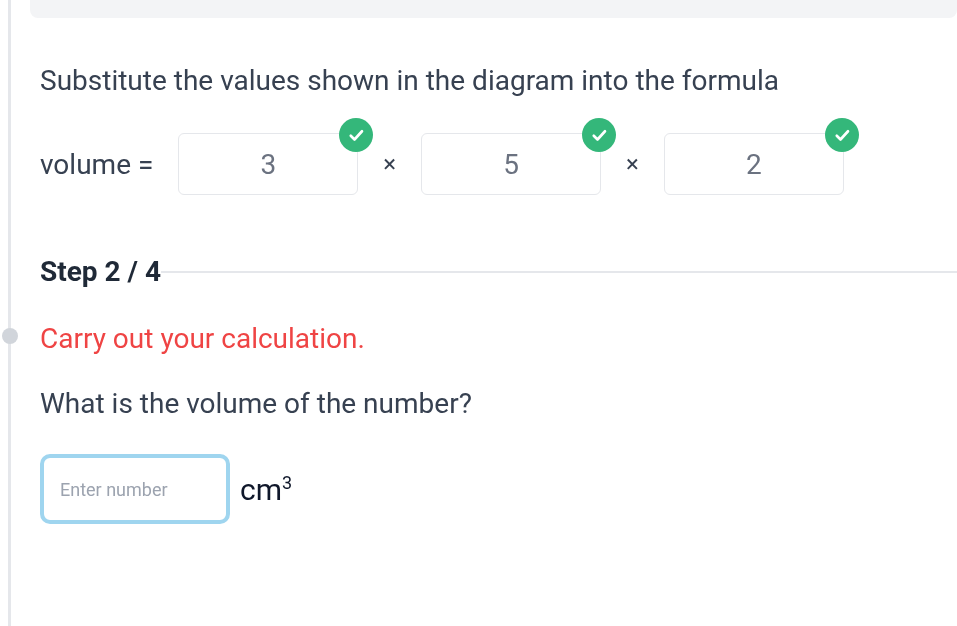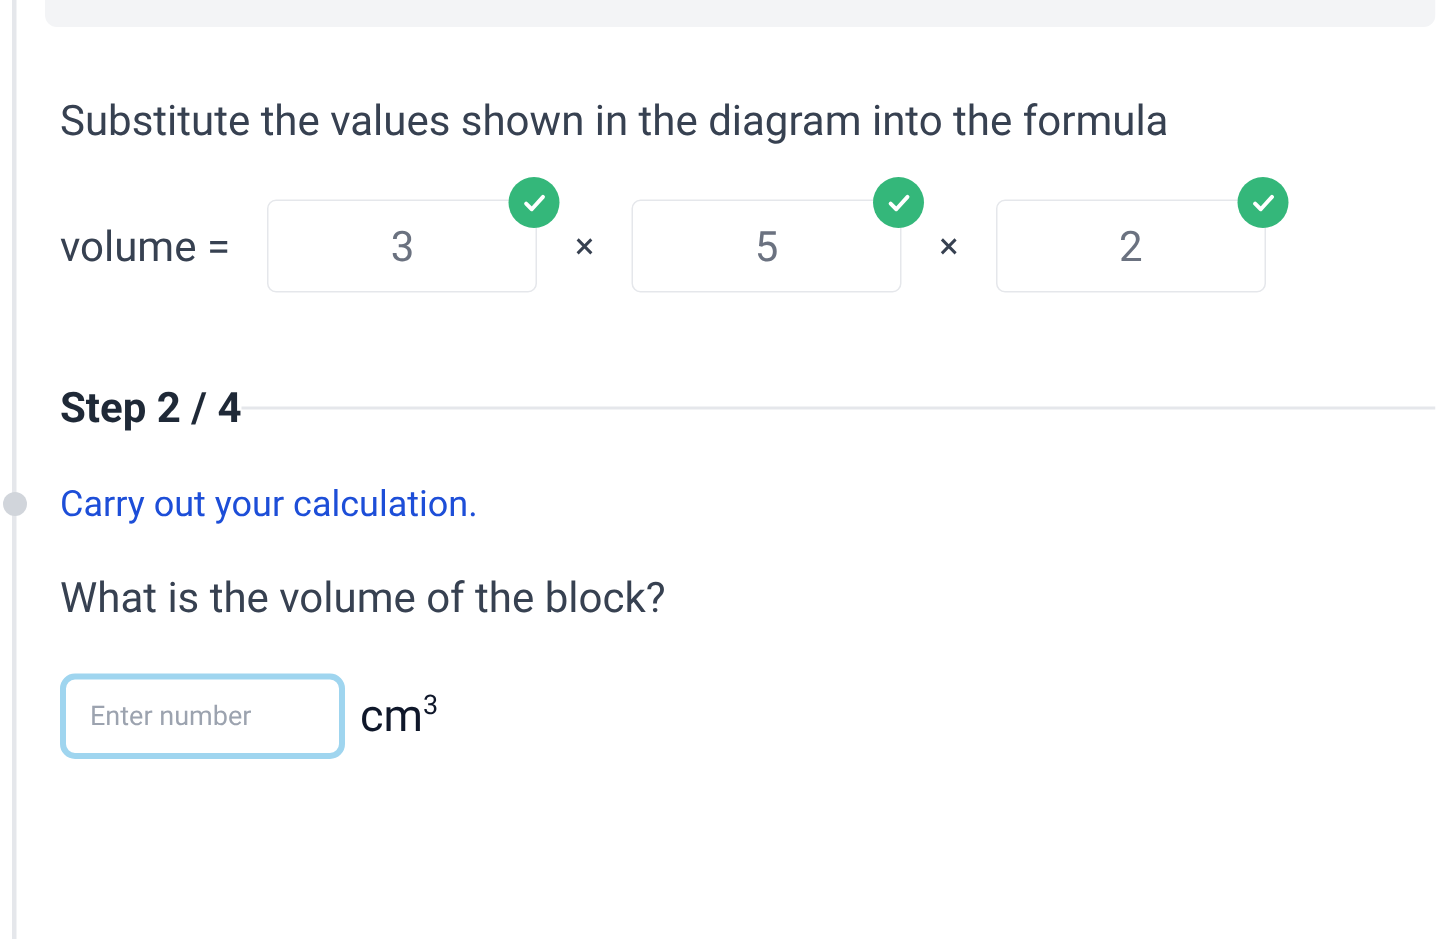--- a/index.html
+++ b/index.html
@@ -100,37 +100,37 @@
     font-weight: 700;
     color: #1f2937;
     white-space: nowrap;
   }
   .step-line {
     flex: 1;
     height: 2px;
     background: #e5e7eb;
   }
   .instruction2 {
-    font-size: 24px;
-    color: #1d4ed8;
+    font-size: 28px;
+    color: #ef4444;
     margin-bottom: 32px;
   }
   .question {
     font-size: 28px;
     color: #374151;
     margin-bottom: 34px;
   }
   .answer-row {
     display: flex;
     align-items: center;
     gap: 10px;
   }
   .answer-input {
     width: 190px;
-    height: 57px;
+    height: 70px;
     border: 4px solid #9fd5ef;
     border-radius: 10px;
     background: #fff;
     font-size: 18px;
     color: #9ca3af;
     padding: 0 16px;
     outline: none;
     font-family: inherit;
   }
   .answer-input::placeholder { color: #9ca3af; }
@@ -186,21 +186,21 @@
     </div>
   </div>
 
   <div class="step-row">
     <span class="step-label">Step 2 / 4</span>
     <div class="step-line"></div>
   </div>
 
   <div class="instruction2">Carry out your calculation.</div>
 
-  <div class="question">What is the volume of the block?</div>
+  <div class="question">What is the volume of the number?</div>
 
   <div class="answer-row">
     <input class="answer-input" type="text" placeholder="Enter number" style="">
     <span class="unit">
       <span>cm</span><sup>3</sup>
     </span>
   </div>
 
 </div>
 

